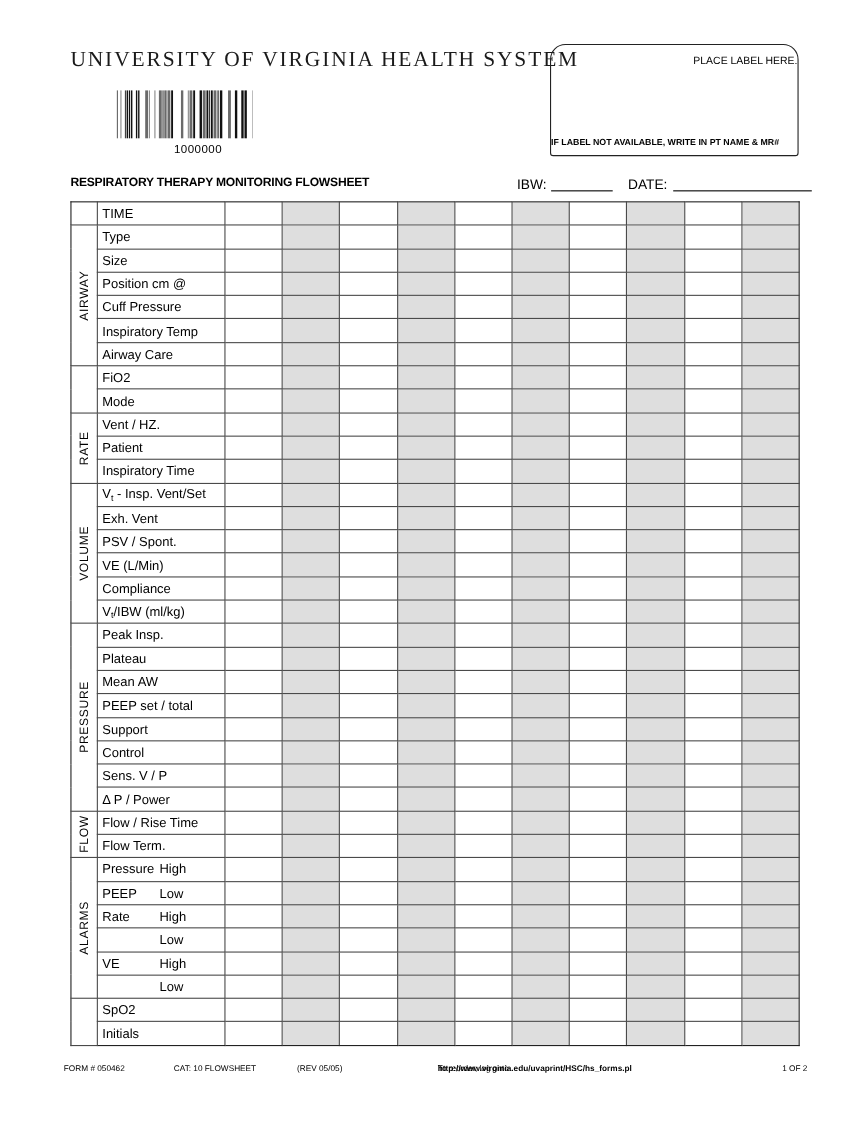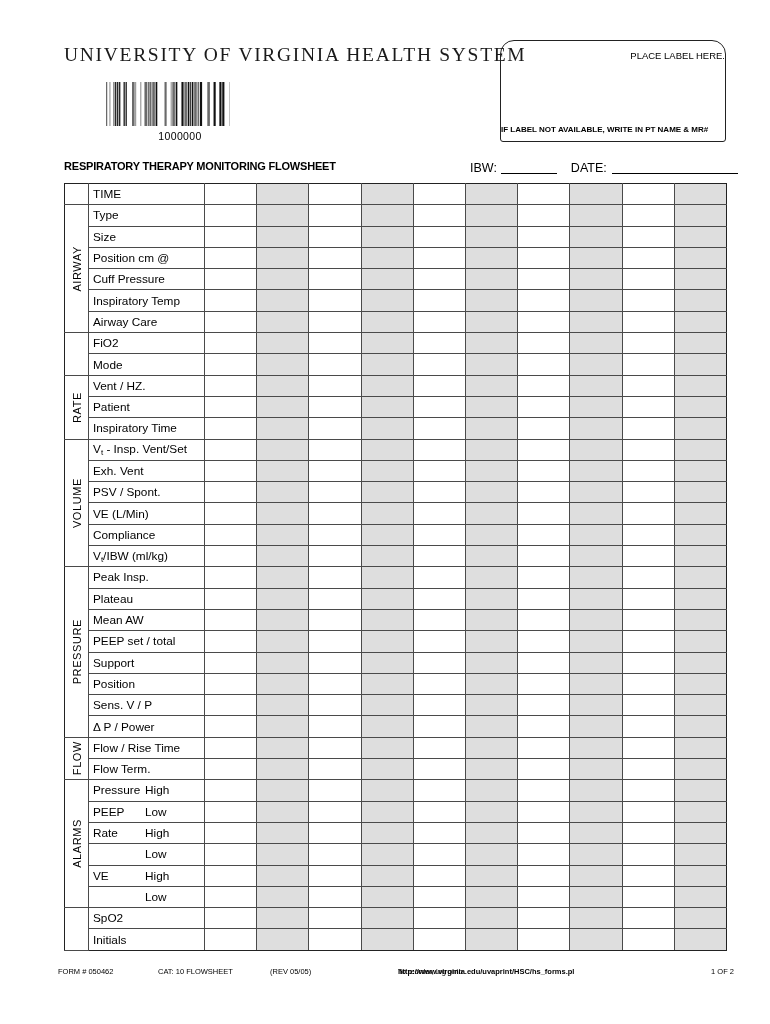--- a/index.html
+++ b/index.html
@@ -441,21 +441,21 @@
           <td class="cell"></td>
           <td class="cell shade"></td>
           <td class="cell"></td>
           <td class="cell shade"></td>
           <td class="cell"></td>
           <td class="cell shade"></td>
           <td class="cell"></td>
           <td class="cell shade"></td>
         </tr>
         <tr>
-          <td class="lbl">Position</td>
+          <td class="lbl">Control</td>
           <td class="cell"></td>
           <td class="cell shade"></td>
           <td class="cell"></td>
           <td class="cell shade"></td>
           <td class="cell"></td>
           <td class="cell shade"></td>
           <td class="cell"></td>
           <td class="cell shade"></td>
           <td class="cell"></td>
           <td class="cell shade"></td>

